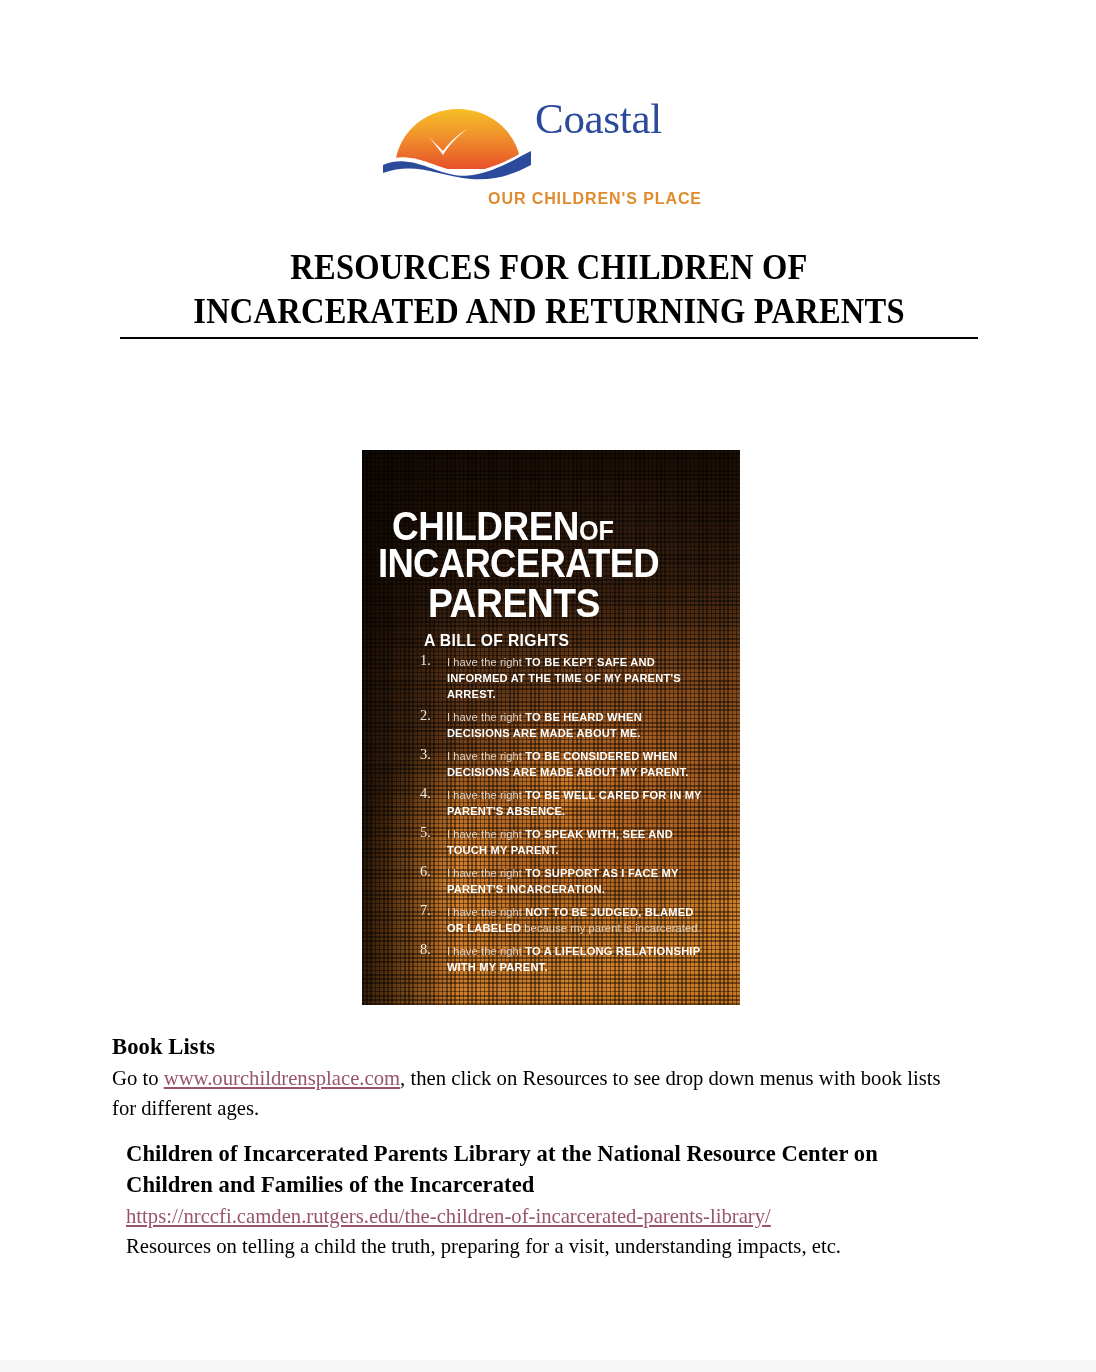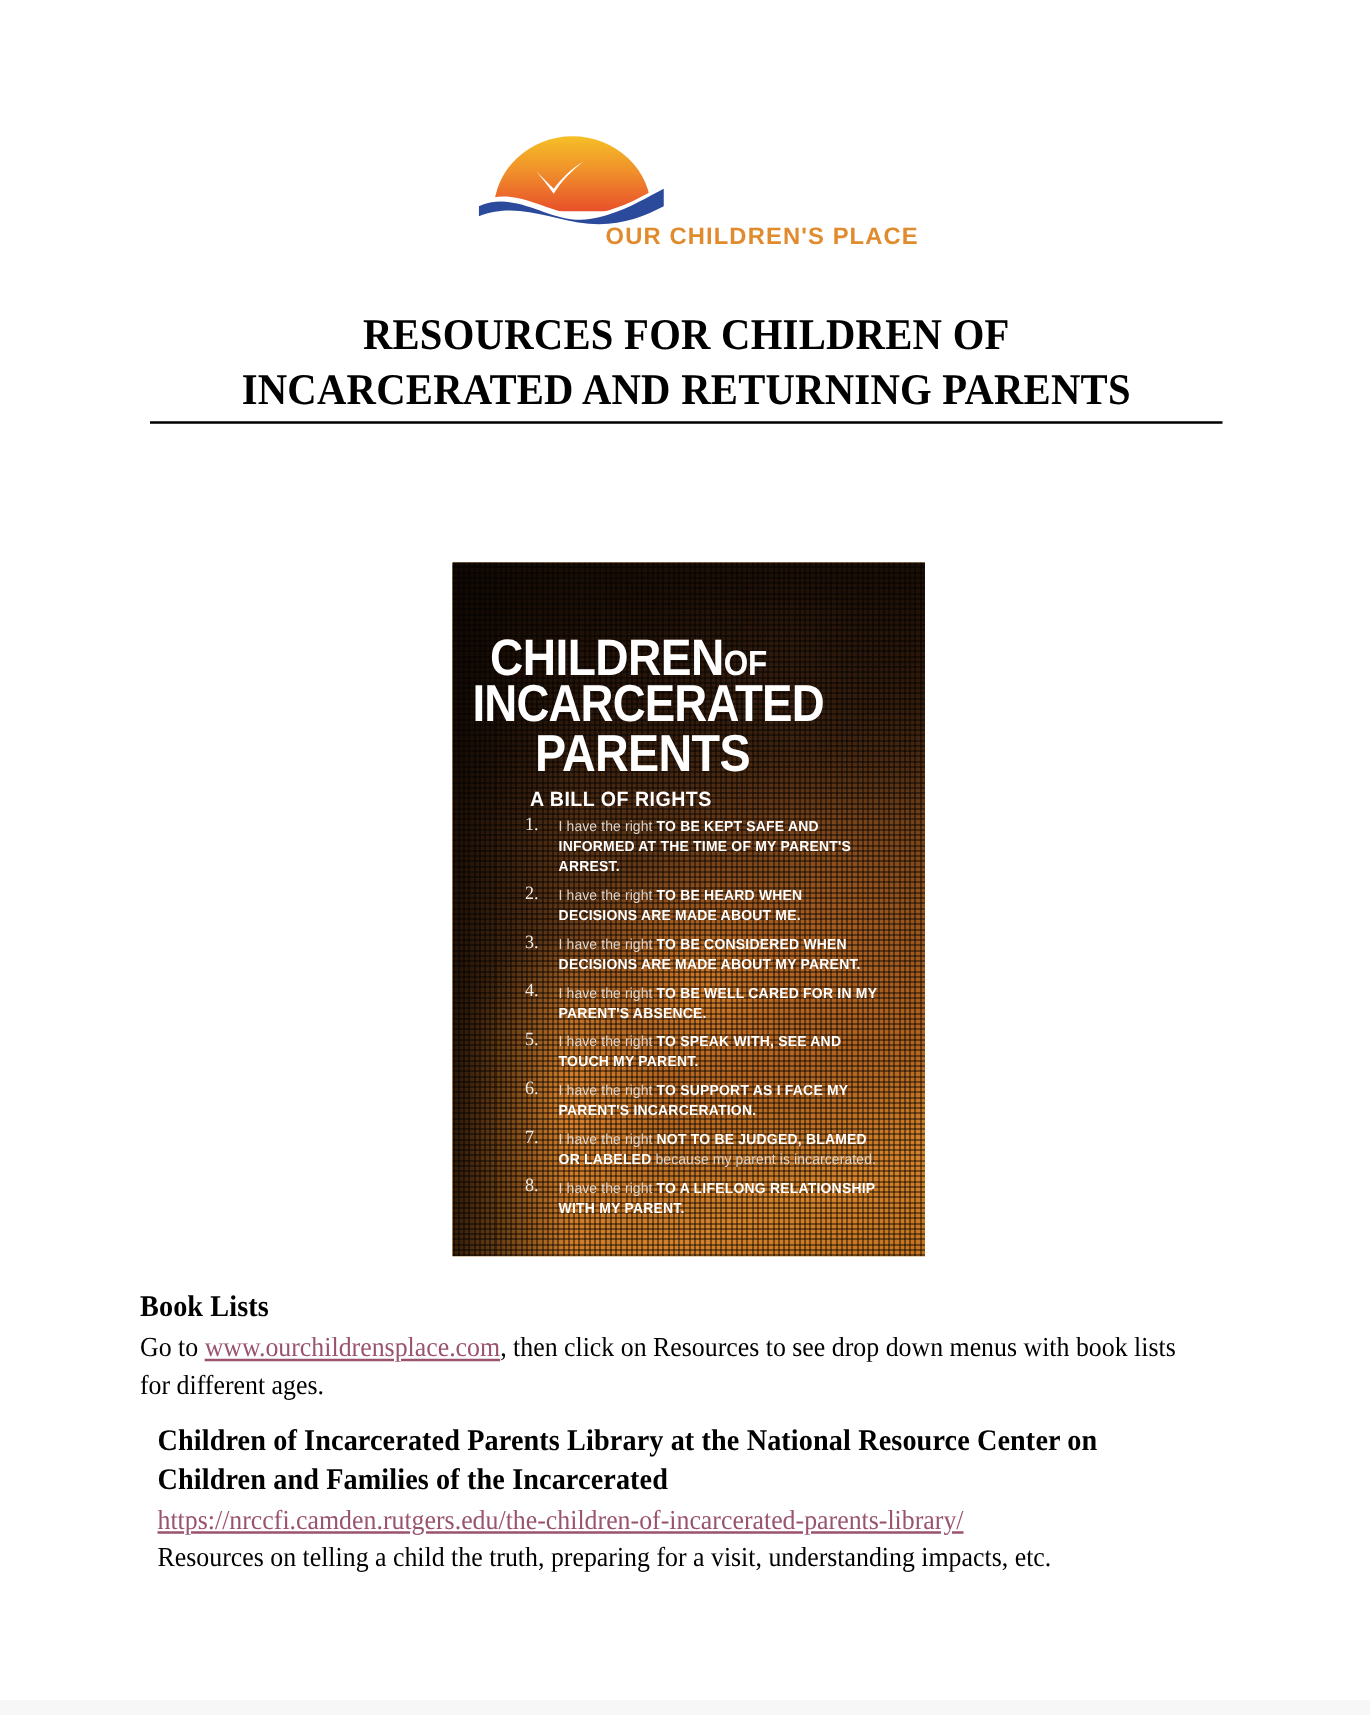--- a/index.html
+++ b/index.html
@@ -58,26 +58,26 @@
     color: #2B4A9B;
     font-size: 43px;
     line-height: 44px;
     font-weight: 400;
     letter-spacing: -0.3px;
   }
   .logo-word-1, .logo-word-2 { display: block; white-space: nowrap; }
   .logo-tagline {
     position: absolute;
     left: 72px;
-    top: 84px;
+    top: 95px;
     width: 280px;
-    text-align: right;
+    text-align: center;
     font-family: "Liberation Sans", "DejaVu Sans", sans-serif;
     font-weight: bold;
-    font-size: 19px;
+    font-size: 16px;
     letter-spacing: 0.9px;
     color: #E08B2E;
     white-space: nowrap;
   }
 
   
   .doc-title {
     position: absolute;
     left: 120px;
     top: 246px;
@@ -136,21 +136,21 @@
   #nrccfi-desc { display: block; }
 
   
   .poster {
     position: absolute;
     left: 362px;
     top: 450px;
     width: 378px;
     height: 555px;
     overflow: hidden;
-    background: #a16207;
+    background: #7f1d1d;
   }
   .poster-photo {
     position: absolute;
     inset: 0;
     background:
       
       radial-gradient(ellipse 120px 190px at 22% 78%, rgba(226,137,47,0.95) 0%, rgba(226,137,47,0.45) 45%, rgba(226,137,47,0) 72%),
       radial-gradient(ellipse 150px 150px at 52% 62%, rgba(222,132,44,0.85) 0%, rgba(200,110,36,0.35) 50%, rgba(180,95,30,0) 78%),
       radial-gradient(ellipse 180px 220px at 78% 55%, rgba(196,110,40,0.55) 0%, rgba(150,80,30,0.2) 55%, rgba(120,62,24,0) 80%),
       radial-gradient(ellipse 170px 130px at 68% 12%, rgba(118,72,40,0.55) 0%, rgba(80,46,24,0.2) 60%, rgba(60,34,18,0) 85%),
@@ -282,20 +282,21 @@
             <stop offset="100%" stop-color="#E8502A"></stop>
           </linearGradient>
         </defs>
         <path d="M12 74 A63 60 0 0 1 138 74 Z" fill="url(#sunGrad)"></path>
         <path d="M2 66 C34 52 60 82 92 76 C116 72 134 60 149 52 L149 78 C132 86 112 92 88 90 C56 87 34 70 2 80 Z" fill="#ffffff"></path>
         <path d="M0 70 C32 56 58 86 90 80 C114 76 132 64 148 56 L148 70 C131 79 112 86 88 84 C56 81 32 66 0 78 Z" fill="#2B4A9B"></path>
         <path d="M46 42 C52 48 56 52 60 56 C66 48 74 40 84 34 C74 42 66 50 60 60 C55 53 50 47 46 42 Z" fill="#ffffff"></path>
       </svg>
     </div>
     <div class="logo-wordmark">
+      <span class="logo-word-1">Coastal</span>
     </div>
     <div class="logo-tagline">OUR CHILDREN'S PLACE</div>
   </div>
 
   <div class="doc-title">
     <span class="tl">RESOURCES FOR CHILDREN OF</span>
     <span class="tl">INCARCERATED AND RETURNING PARENTS</span>
   </div>
   <div class="title-rule"></div>
 

